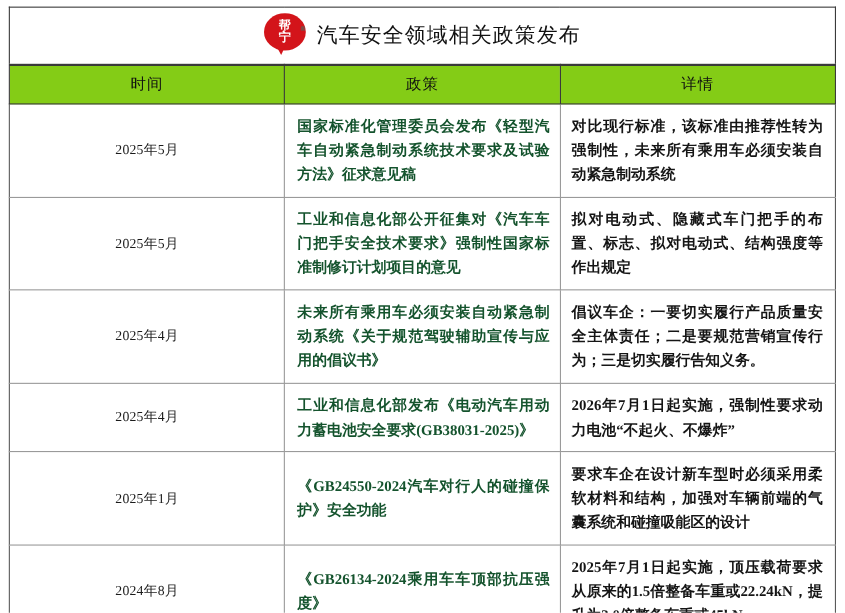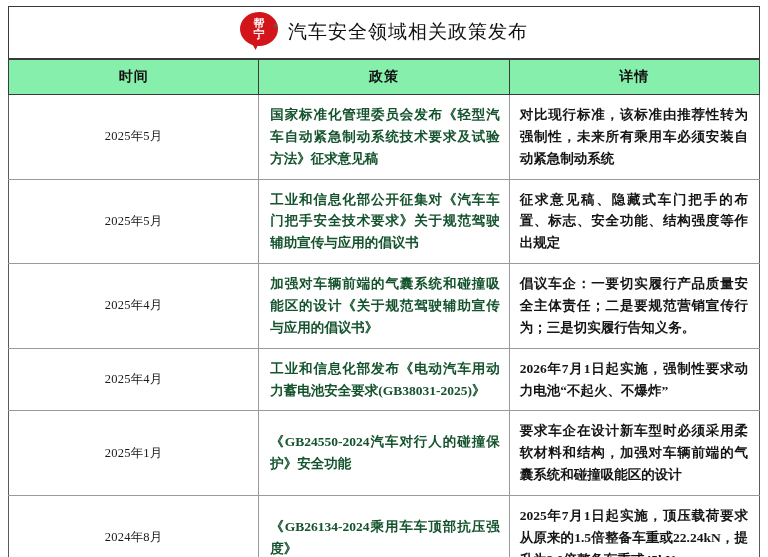--- a/index.html
+++ b/index.html
@@ -105,25 +105,25 @@
   .main-title {
     font-size: 19px;
     font-weight: 400;
     letter-spacing: 1px;
     color: #111111;
     white-space: nowrap;
   }
 
   
   tr.head-row th {
-    background: #86efac;
+    background: #84cc16;
     border: 1.5px solid #3a3a3a;
     height: 36px;
     font-size: 14px;
-    font-weight: 700;
+    font-weight: 400;
     letter-spacing: 1px;
     color: #111111;
     text-align: center;
     vertical-align: middle;
   }
 
   
   tr.data-row td {
     border: 1px solid #9a9a9a;
     vertical-align: middle;
@@ -194,27 +194,27 @@
       </tr>
 
       <tr class="data-row">
         <td class="c-time">2025年5月</td>
         <td class="c-policy">国家标准化管理委员会发布《轻型汽车自动紧急制动系统技术要求及试验方法》征求意见稿</td>
         <td class="c-detail">对比现行标准，该标准由推荐性转为强制性，未来所有乘用车必须安装自动紧急制动系统</td>
       </tr>
 
       <tr class="data-row">
         <td class="c-time">2025年5月</td>
-        <td class="c-policy">工业和信息化部公开征集对《汽车车门把手安全技术要求》关于规范驾驶辅助宣传与应用的倡议书</td>
-        <td class="c-detail">征求意见稿、隐藏式车门把手的布置、标志、安全功能、结构强度等作出规定</td>
+        <td class="c-policy">工业和信息化部公开征集对《汽车车门把手安全技术要求》强制性国家标准制修订计划项目的意见</td>
+        <td class="c-detail">拟对电动式、隐藏式车门把手的布置、标志、拟对电动式、结构强度等作出规定</td>
       </tr>
 
       <tr class="data-row">
         <td class="c-time">2025年4月</td>
-        <td class="c-policy">加强对车辆前端的气囊系统和碰撞吸能区的设计《关于规范驾驶辅助宣传与应用的倡议书》</td>
+        <td class="c-policy">未来所有乘用车必须安装自动紧急制动系统《关于规范驾驶辅助宣传与应用的倡议书》</td>
         <td class="c-detail">倡议车企：一要切实履行产品质量安全主体责任；二是要规范营销宣传行为；三是切实履行告知义务。</td>
       </tr>
 
       <tr class="data-row">
         <td class="c-time">2025年4月</td>
         <td class="c-policy">工业和信息化部发布《电动汽车用动力蓄电池安全要求(GB38031-2025)》</td>
         <td class="c-detail">2026年7月1日起实施，强制性要求动力电池“不起火、不爆炸”</td>
       </tr>
 
       <tr class="data-row">

